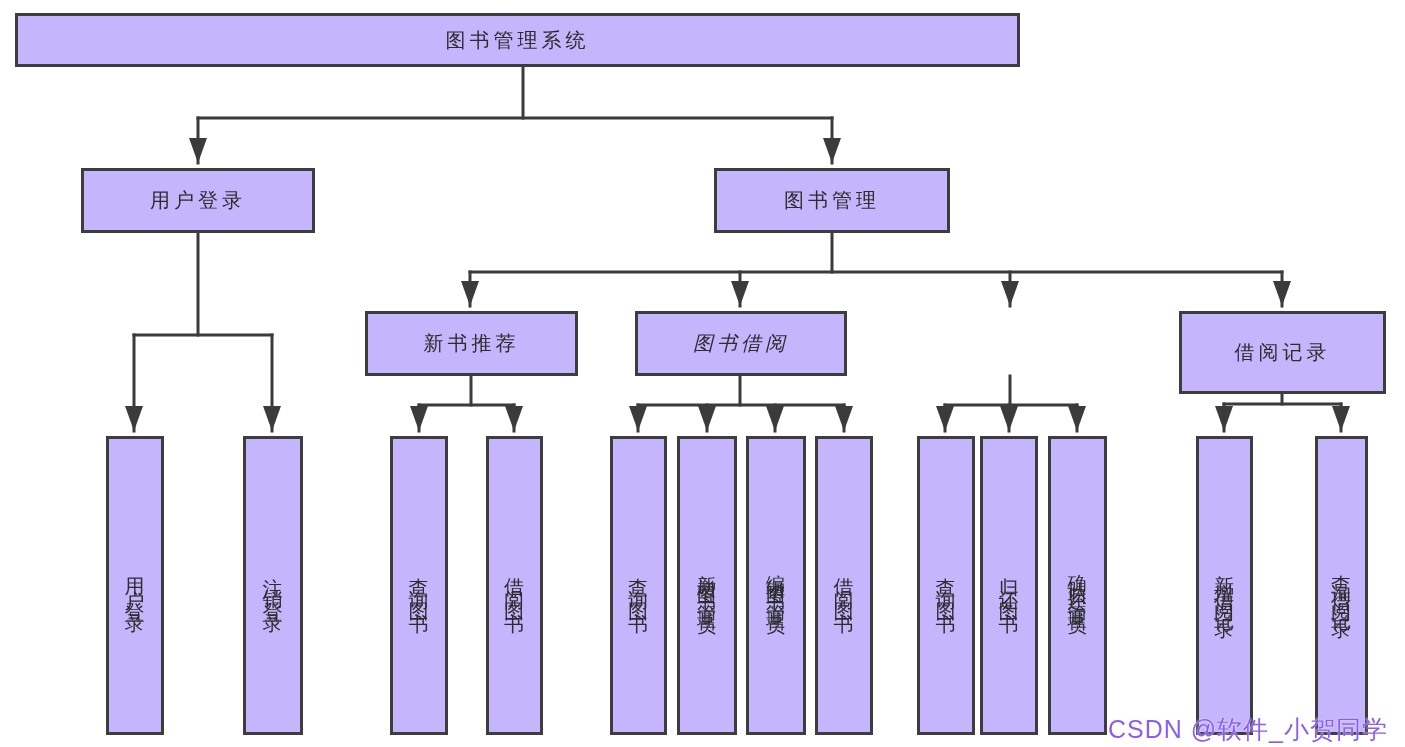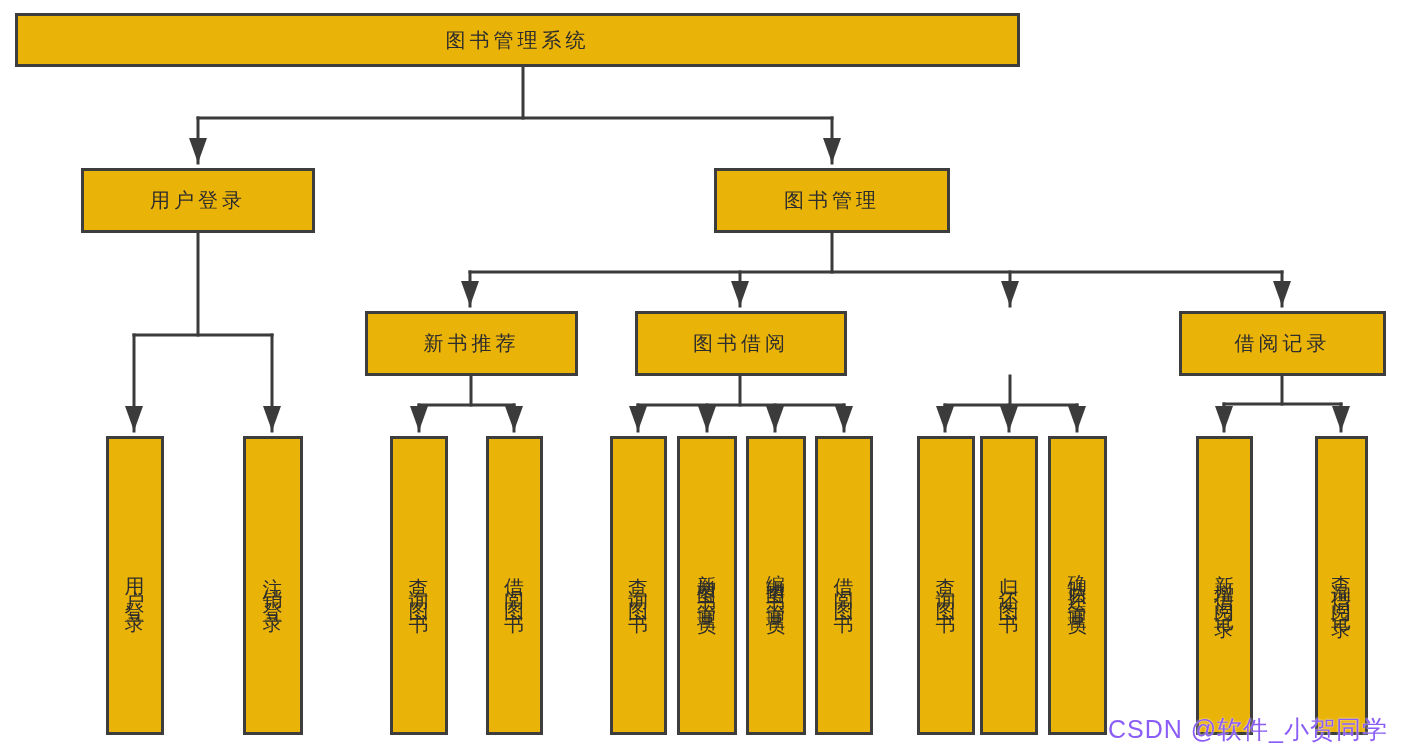--- a/index.html
+++ b/index.html
@@ -13,21 +13,21 @@
   }
   .connectors {
     position: absolute;
     left: 0; top: 0;
     width: 1405px; height: 747px;
     pointer-events: none;
   }
   .box {
     position: absolute;
     box-sizing: border-box;
-    background: #eab308;
+    background: #c4b5fd;
     border: 3px solid #3d3d3d;
     display: flex;
     align-items: center;
     justify-content: center;
     color: #2d2d2d;
   }
   .hlabel {
     font-size: 20px;
     letter-spacing: 4px;
     white-space: nowrap;
@@ -122,24 +122,24 @@
   <div class="box" style="left:81px; top:168px; width:234px; height:65px;">
     <span class="hlabel">用户登录</span>
   </div>
   <div class="box" style="left:714px; top:168px; width:236px; height:65px;text-align:right;">
     <span class="hlabel">图书管理</span>
   </div>
 
   <div class="box" style="left:365px; top:311px; width:213px; height:65px;">
     <span class="hlabel">新书推荐</span>
   </div>
-  <div class="box" style="left:635px; top:311px; width:212px; height:65px;">
+  <div class="box" style="left:635px; top:311px; width:212px; height:65px;font-style:italic;">
     <span class="hlabel">图书借阅</span>
   </div>
-  <div class="box" style="left:1179px; top:311px; width:207px; height:65px;">
+  <div class="box" style="left:1179px; top:311px; width:207px; height:83px;">
     <span class="hlabel">借阅记录</span>
   </div>
 
   <div class="box leaf" style="left:106px; top:436px; width:58px; height:299px;">
     <span class="vtext">用户登录</span>
   </div>
   <div class="box leaf" style="left:243px; top:436px; width:60px; height:299px;">
     <span class="vtext">注销登录</span>
   </div>
 

